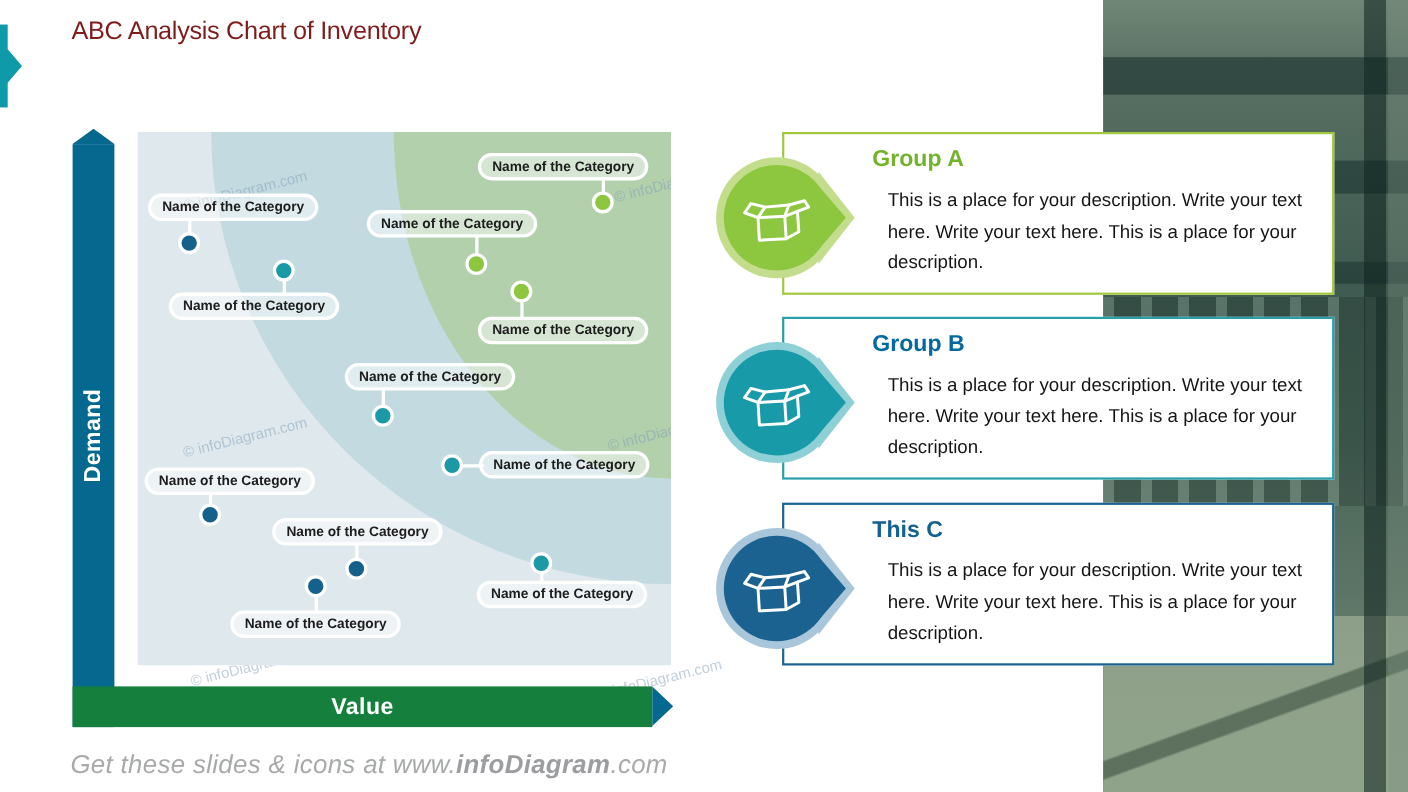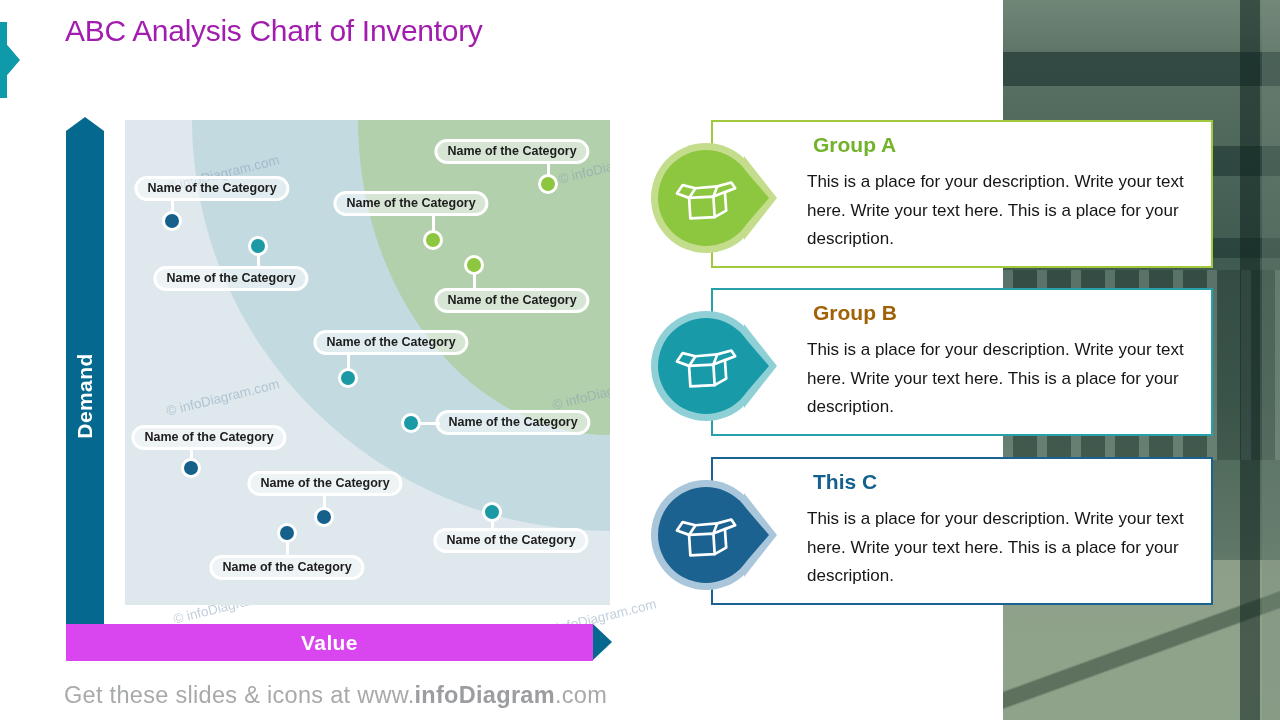--- a/index.html
+++ b/index.html
@@ -3,21 +3,21 @@
 <meta charset="utf-8">
 <style>
   * { margin:0; padding:0; box-sizing:border-box; }
   html,body { width:1280px; height:720px; overflow:hidden; }
   body { font-family:"Liberation Sans", sans-serif; background:#ffffff; position:relative; }
   .slide { position:absolute; inset:0; width:1280px; height:720px; background:#fff; overflow:hidden; }
 
   
   .accent-mark { position:absolute; left:0; top:22px; width:20px; height:76px; background:#0f9aa9;
     clip-path:polygon(0 0, 7px 0, 7px 30%, 20px 50%, 7px 70%, 7px 100%, 0 100%); }
-  .title { position:absolute; left:65px; top:14px; font-size:30px; letter-spacing:-0.3px; color:#a21caf; font-weight:500; }
+  .title { position:absolute; left:65px; top:14px; font-size:23px; letter-spacing:-0.3px; color:#7f1d1d; font-weight:500; }
   .subtitle { position:absolute; left:65px; top:60px; font-size:21px; letter-spacing:-0.2px; color:#1c1c1c; font-weight:400; }
 
   
   .photo { position:absolute; left:1003px; top:0; width:277px; height:720px; z-index:1;
     background-color:#4e6a5e;
     background-repeat:no-repeat;
     background-image:
       linear-gradient(rgba(14,34,30,.55), rgba(14,34,30,.55)),
       linear-gradient(rgba(120,140,125,.35), rgba(120,140,125,.35)),
       linear-gradient(rgba(18,42,40,.55), rgba(18,42,40,.55)),
@@ -59,28 +59,28 @@
   .x-axis { position:absolute; left:66px; top:624px; height:37px; z-index:2; }
   .x-axis .bar { position:absolute; left:0; top:0; width:527px; height:37px;
     display:flex; align-items:center; justify-content:center; }
   .x-axis .bar span { color:#fff; font-size:21px; font-weight:600; letter-spacing:.4px; }
   .x-axis .tip { position:absolute; left:527px; top:0; width:0; height:0;
     border-top:18.5px solid transparent; border-bottom:18.5px solid transparent; }
 
   
   .card { position:absolute; left:711px; width:502px; height:148px; background:#fff;
     border:2px solid #999; z-index:3; }
-  .card-title { position:absolute; left:100px; top:11px; font-size:21px; font-weight:700; }
+  .card-title { position:absolute; left:80px; top:11px; font-size:21px; font-weight:700; }
   .card-desc { position:absolute; left:94px; top:46px; width:408px;
     font-size:17px; line-height:28.5px; color:#151515; }
   .group-icon { position:absolute; left:-67px; top:10px; z-index:2; }
 
   
   .footer { position:absolute; left:64px; top:682px; font-size:23.5px; color:#a7a9aa;
-    letter-spacing:.3px; z-index:2; }
+    letter-spacing:.3px; z-index:2;font-style:italic; }
   .footer b { color:#9b9da0; }
 
   .wm { position:absolute; font-size:13.5px; color:rgba(125,155,180,.48);
     transform:rotate(-14deg); white-space:nowrap; pointer-events:none; }
   .wm-plot { z-index:2; }
   .wm-slide { z-index:1; }
 </style>
 </head>
 <body>
 
@@ -93,21 +93,21 @@
 
   <div class="y-axis">
     <div class="tip" style="border-bottom: 14px solid rgb(5, 105, 143);"></div>
     <div class="bar" style="background: rgb(5, 105, 143);"></div>
     <div class="lbl">
         <span>Demand</span>
       </div>
   </div>
 
   <div class="x-axis">
-    <div class="bar" style="background: #d946ef;">
+    <div class="bar" style="background: #15803d;">
       <span>Value</span>
     </div>
     <div class="tip" style="border-left: 19px solid rgb(5, 105, 143);"></div>
   </div>
 
   <div class="plot">
     <div class="zone zone-base" style="background: rgb(223, 233, 237);"></div>
     <div class="zone zone-mid" style="background: rgb(195, 218, 225);"></div>
     <div class="zone zone-top" style="background: rgb(178, 208, 172);"></div>
     <span class="wm wm-plot" style="left:40px;  top:46px;">© infoDiagram.com</span>
@@ -185,21 +185,21 @@
           <polygon class="ic-main" points="93,31 123,66 93,101" fill="#189aa8"></polygon>
         </g>
       <g stroke="#fff" stroke-width="4.2" fill="none" stroke-linejoin="round" stroke-linecap="round" transform="translate(29,39) scale(0.64)">
         <polygon points="22,42 60,40 62,72 24,74"></polygon>
         <path d="M60,40 L78,33 L80,62 L62,72"></path>
         <polygon points="22,42 3,35 12,22 32,27"></polygon>
         <path d="M32,27 L66,24 L60,40"></path>
         <path d="M66,24 L88,18 L94,27 L78,33"></path>
       </g>
     </svg>
-    <div class="card-title" style="color: #a16207;">Group B</div>
+    <div class="card-title" style="color: #0369a1;">Group B</div>
     <div class="card-desc">This is a place for your description. Write your text here. Write your text here. This is a place for your description.</div>
   </div>
 
   <div class="card" style="top: 457px; border-color: rgb(27, 98, 144);">
     <svg class="group-icon" width="132" height="132" viewBox="0 0 132 132">
       <g>
           <circle class="ic-halo" cx="60" cy="66" r="55" fill="#a9c6db"></circle>
           <polygon class="ic-halo" points="98,24 131,66 98,108" fill="#a9c6db"></polygon>
         </g>
       <g>

